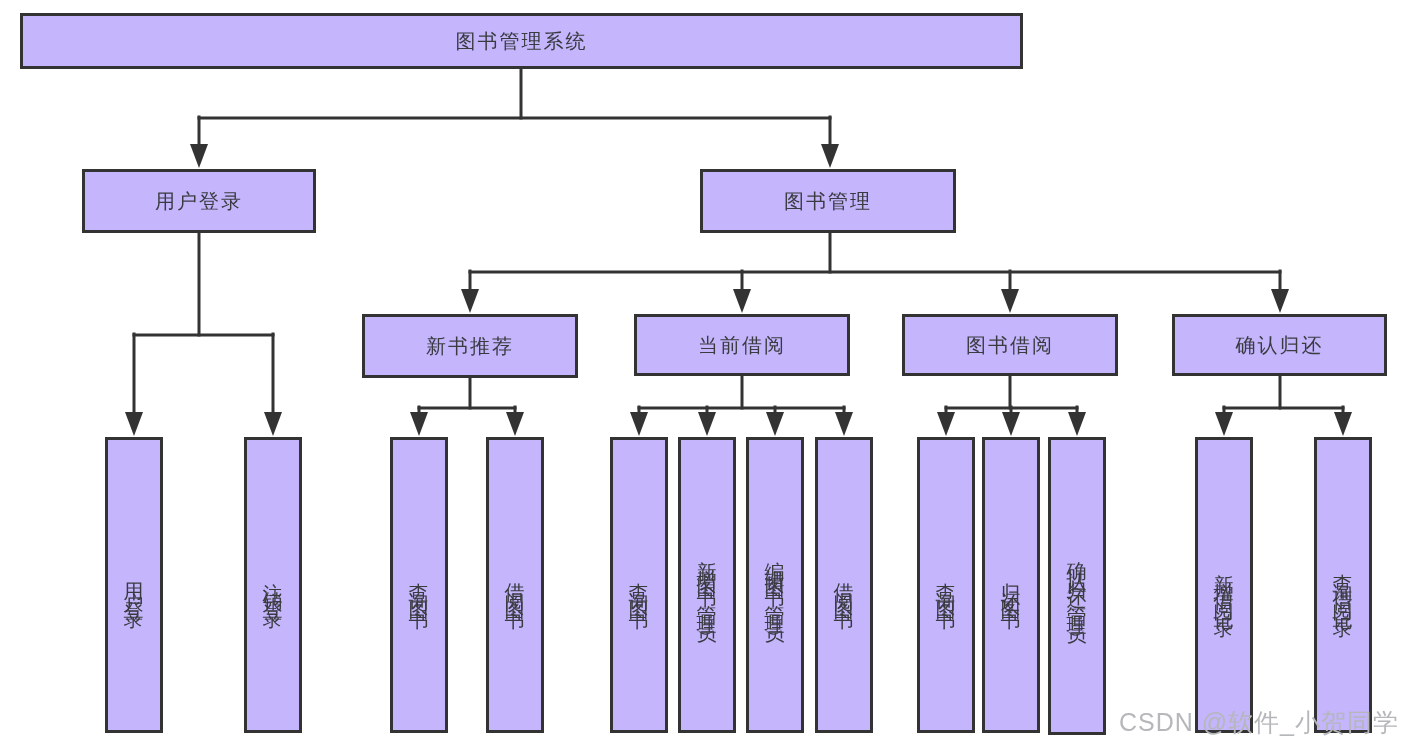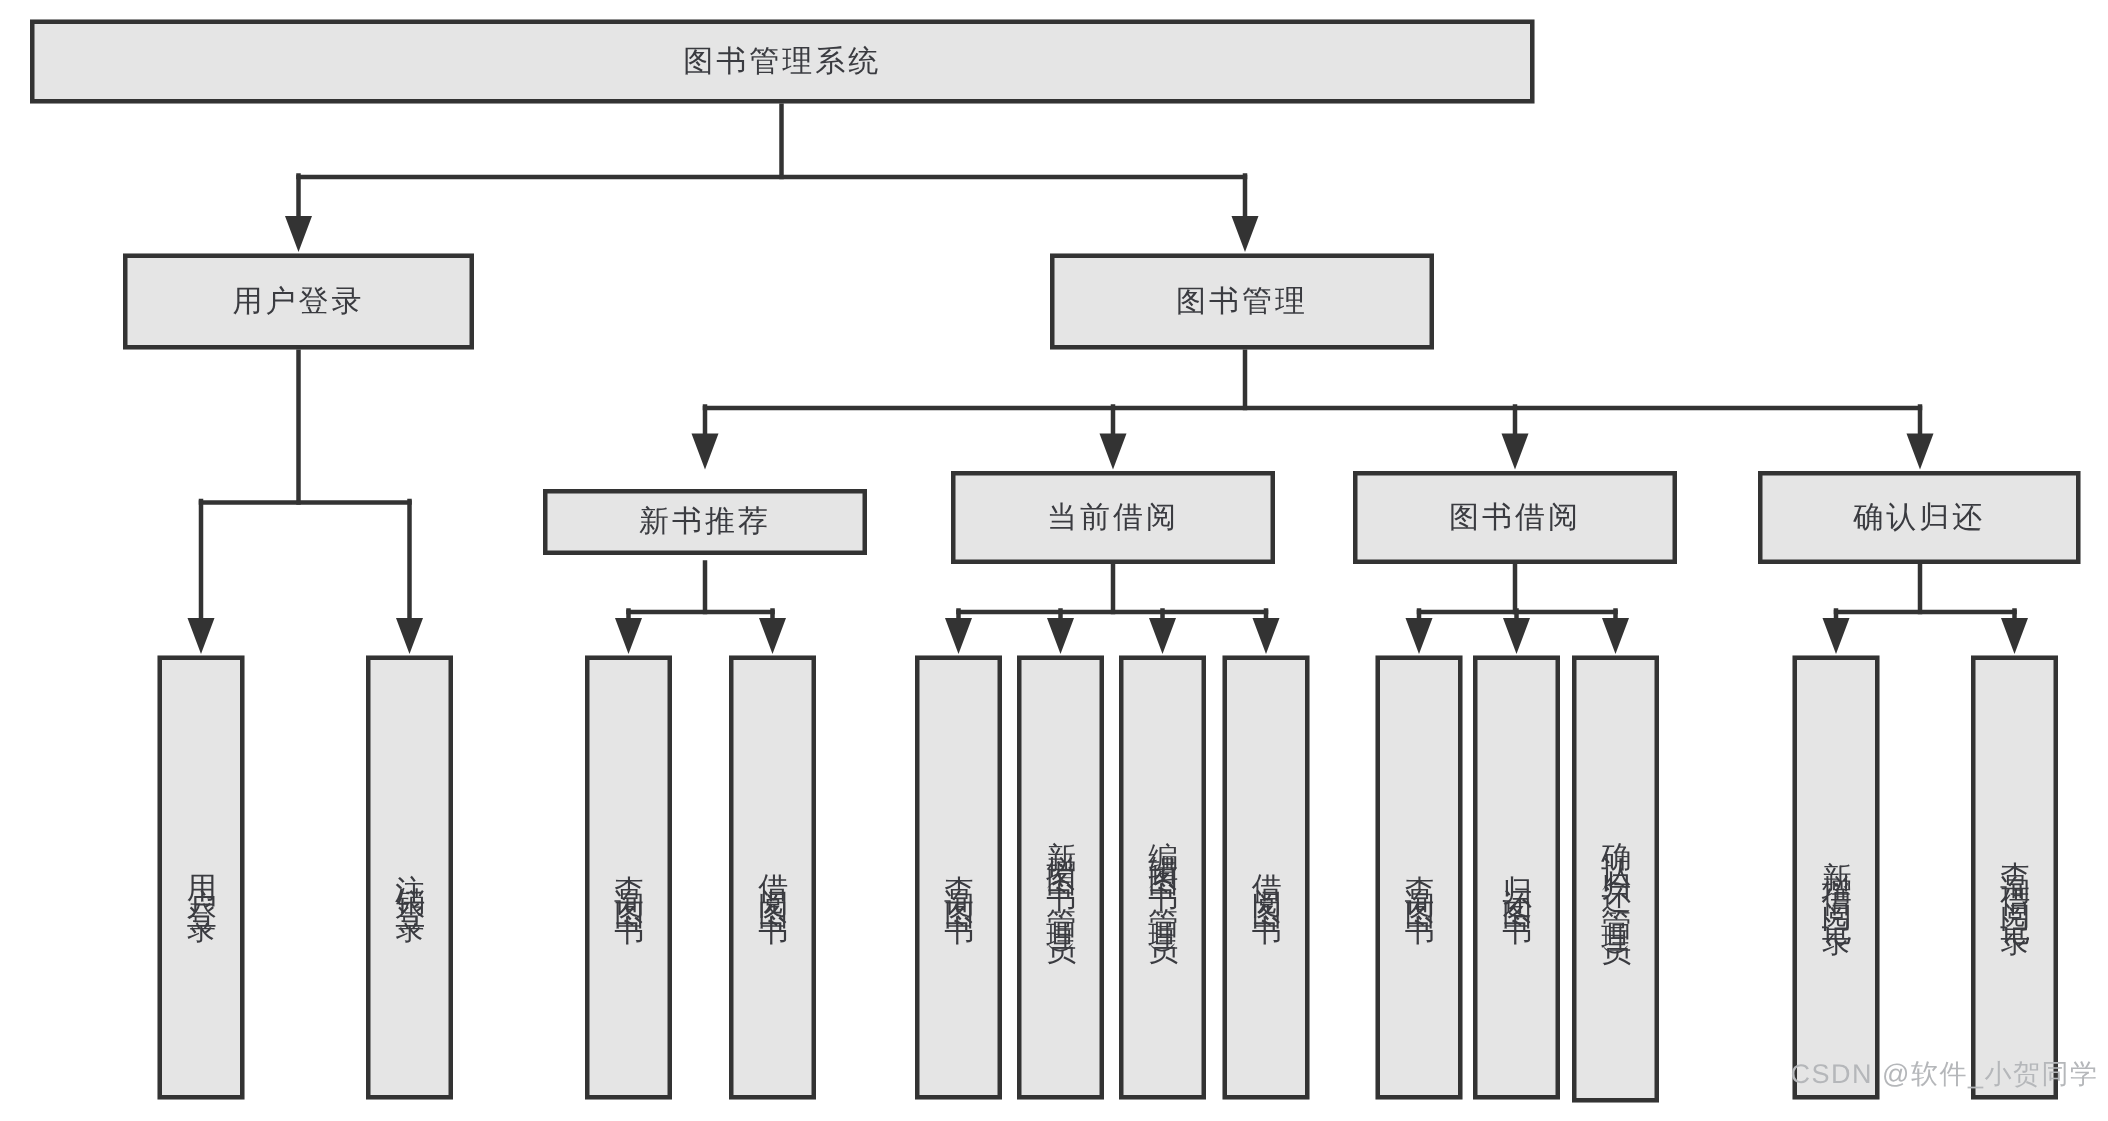--- a/index.html
+++ b/index.html
@@ -14,34 +14,34 @@
     width:1405px;height:747px;
     background:var(--background);
     font-family:"Liberation Sans","DejaVu Sans",sans-serif;
     overflow:hidden;
   }
   svg.connectors{position:absolute;left:0;top:0;}
   .connectors line{stroke:var(--line);stroke-width:3;stroke-linecap:square;}
   .connectors polygon{fill:var(--line);stroke:none;}
   .node{
     position:absolute;box-sizing:border-box;
-    background:#e5e5e5;border:3px solid var(--line);
+    background:#c4b5fd;border:3px solid var(--line);
     display:flex;align-items:center;justify-content:center;
     color:var(--text);font-size:20px;line-height:1;
   }
   .node.h{letter-spacing:2px;}
   .node.v{
     writing-mode:vertical-rl;
     text-orientation:mixed;
     letter-spacing:9px;
     padding:8px 0;
   }
   .watermark{
-    position:absolute;right:6px;bottom:19px;
-    color:var(--watermark);font-size:18px;letter-spacing:1px;
+    position:absolute;right:6px;bottom:8px;
+    color:var(--watermark);font-size:25px;letter-spacing:1px;
     white-space:nowrap;
     margin-left:32px;
   }
 </style>
 </head>
 <body>
 
 <div class="canvas">
 
   <svg class="connectors" width="1405" height="747" viewBox="0 0 1405 747" aria-hidden="true">
@@ -104,21 +104,21 @@
     <line x1="1343" y1="407" x2="1343" y2="420"></line>
     <polygon points="1215,412 1233,412 1224,436"></polygon>
     <polygon points="1334,412 1352,412 1343,436"></polygon>
   </svg>
 
   <div class="node h" style="left:20px;top:13px;width:1003px;height:56px">图书管理系统</div>
 
   <div class="node h" style="left:82px;top:169px;width:234px;height:64px">用户登录</div>
   <div class="node h" style="left:700px;top:169px;width:256px;height:64px">图书管理</div>
 
-  <div class="node h" style="left:362px;top:326px;width:216px;height:44px">新书推荐</div>
+  <div class="node h" style="left:362px;top:314px;width:216px;height:64px">新书推荐</div>
   <div class="node h" style="left:634px;top:314px;width:216px;height:62px">当前借阅</div>
   <div class="node h" style="left:902px;top:314px;width:216px;height:62px">图书借阅</div>
   <div class="node h" style="left:1172px;top:314px;width:215px;height:62px">确认归还</div>
 
   <div class="node v" style="left:105px;top:437px;width:58px;height:296px">用户登录</div>
   <div class="node v" style="left:244px;top:437px;width:58px;height:296px">注销登录</div>
 
   <div class="node v" style="left:390px;top:437px;width:58px;height:296px">查询图书</div>
   <div class="node v" style="left:486px;top:437px;width:58px;height:296px">借阅图书</div>
 

